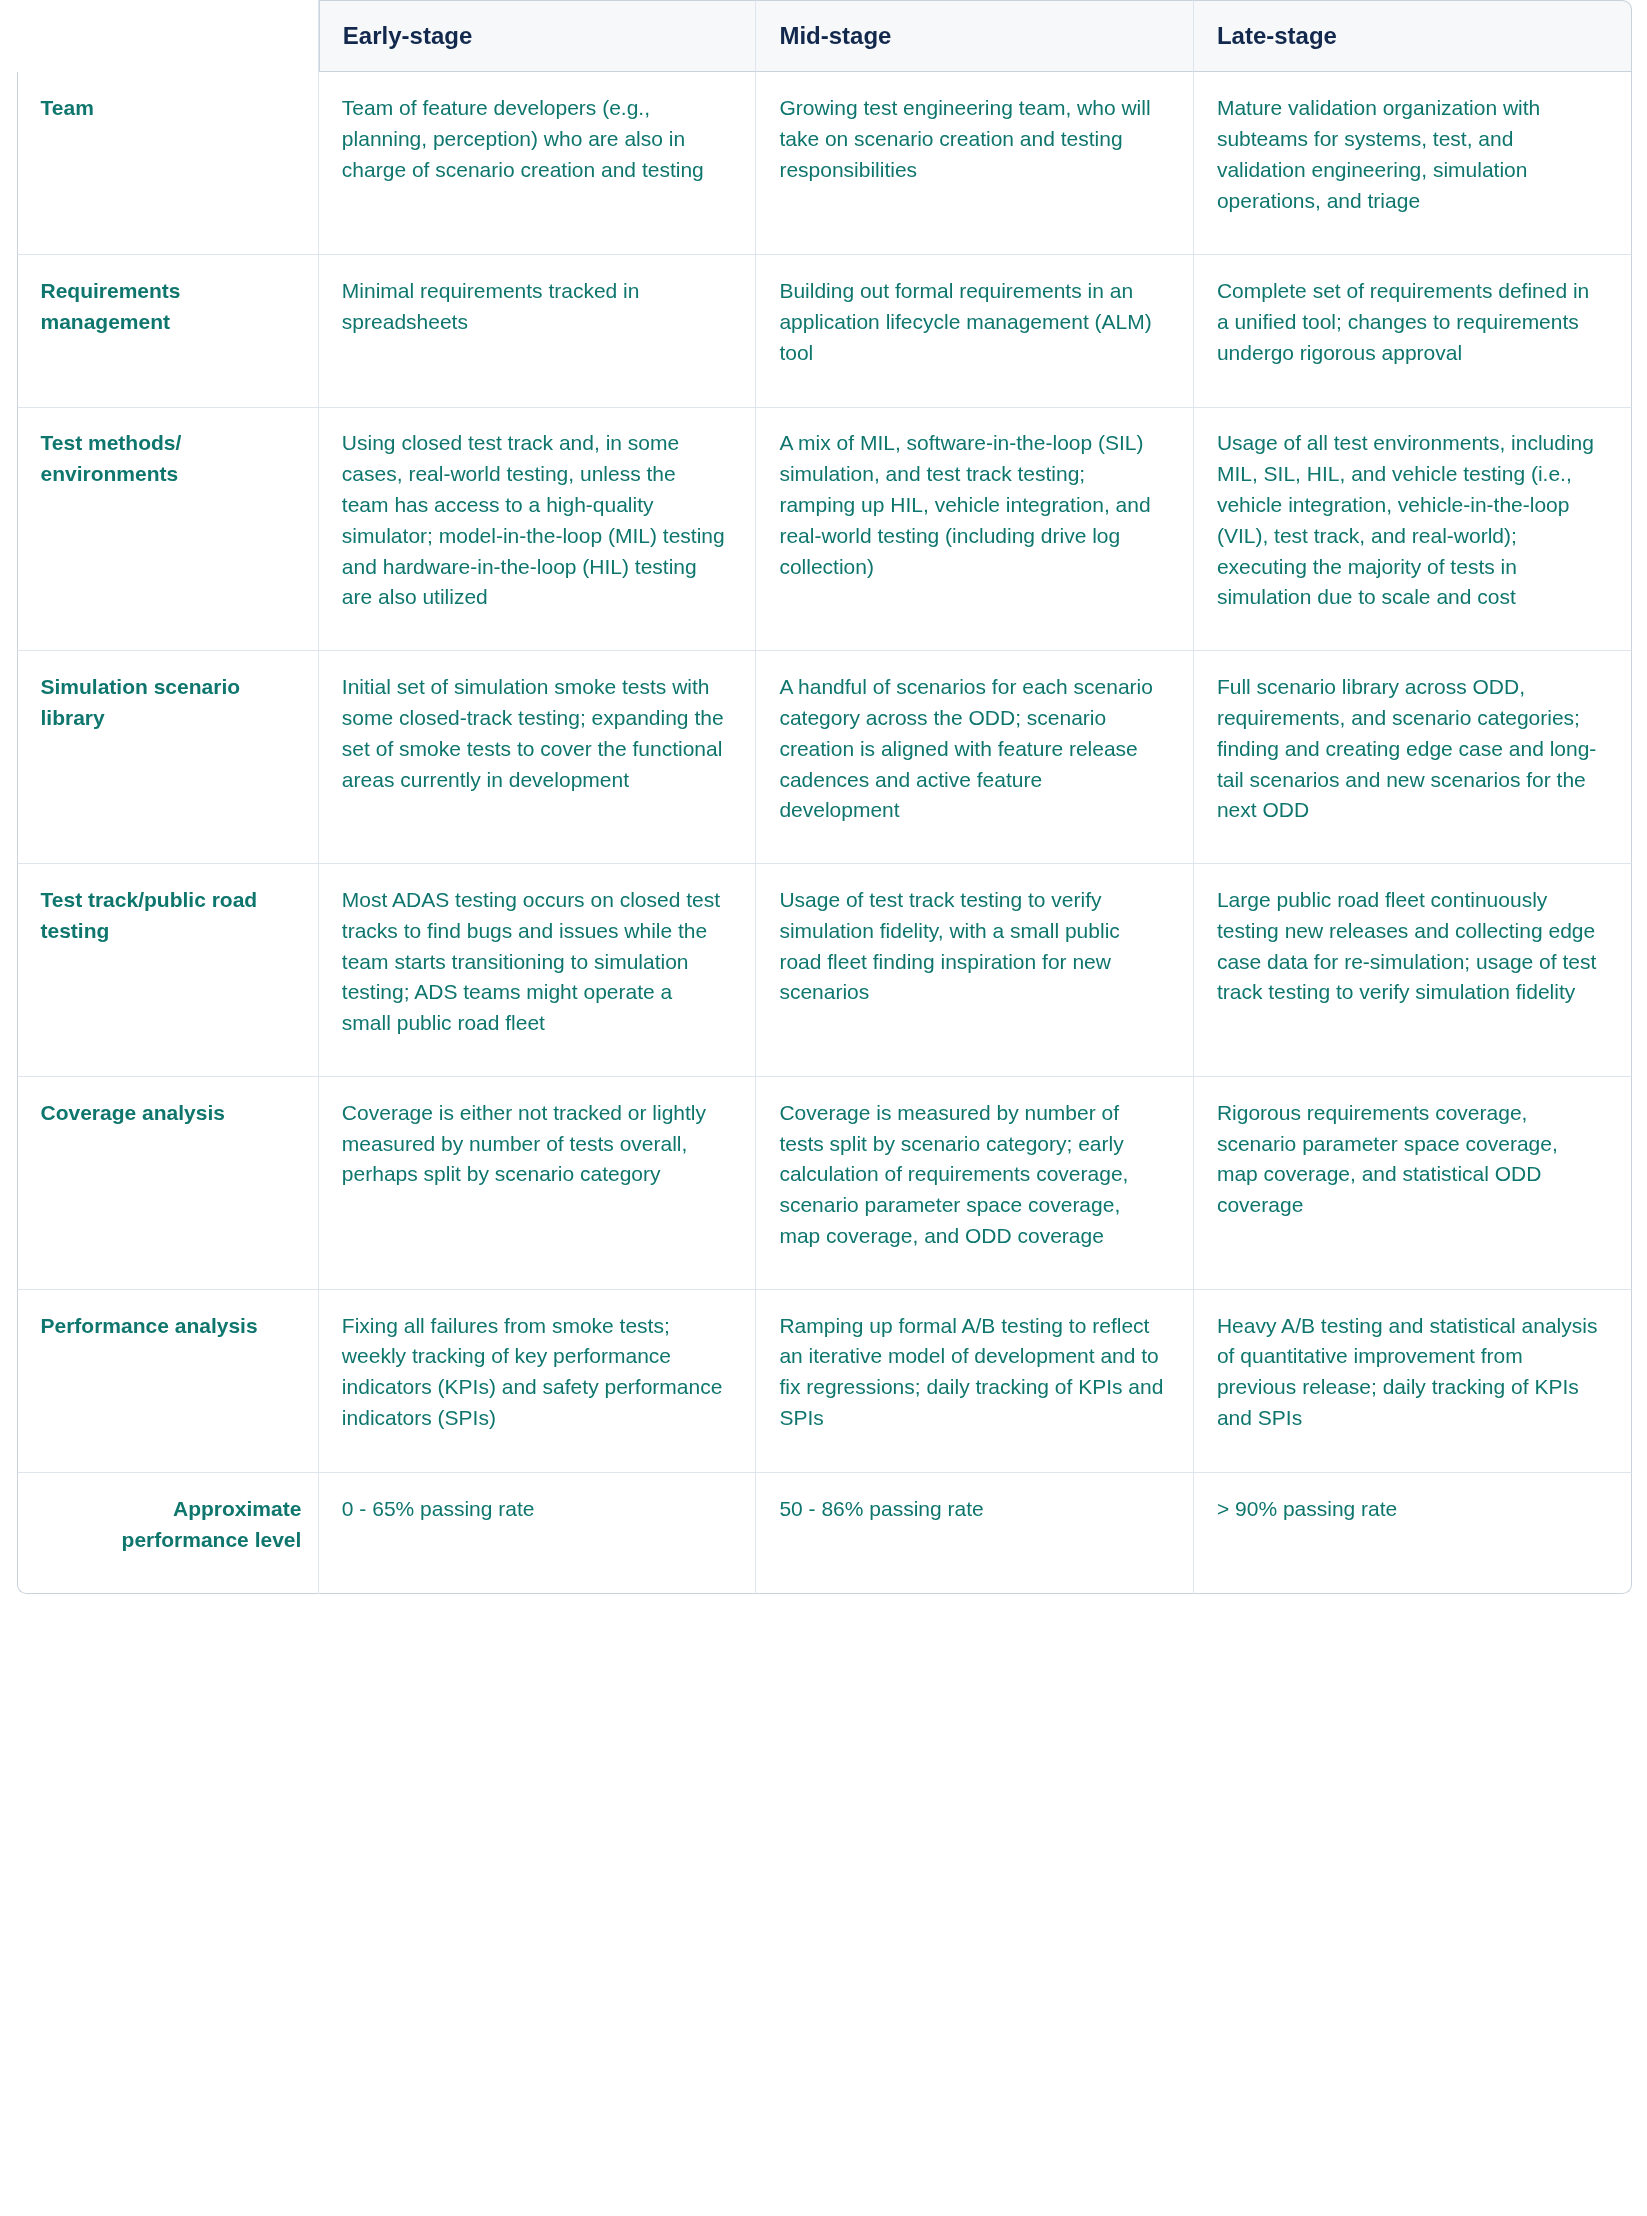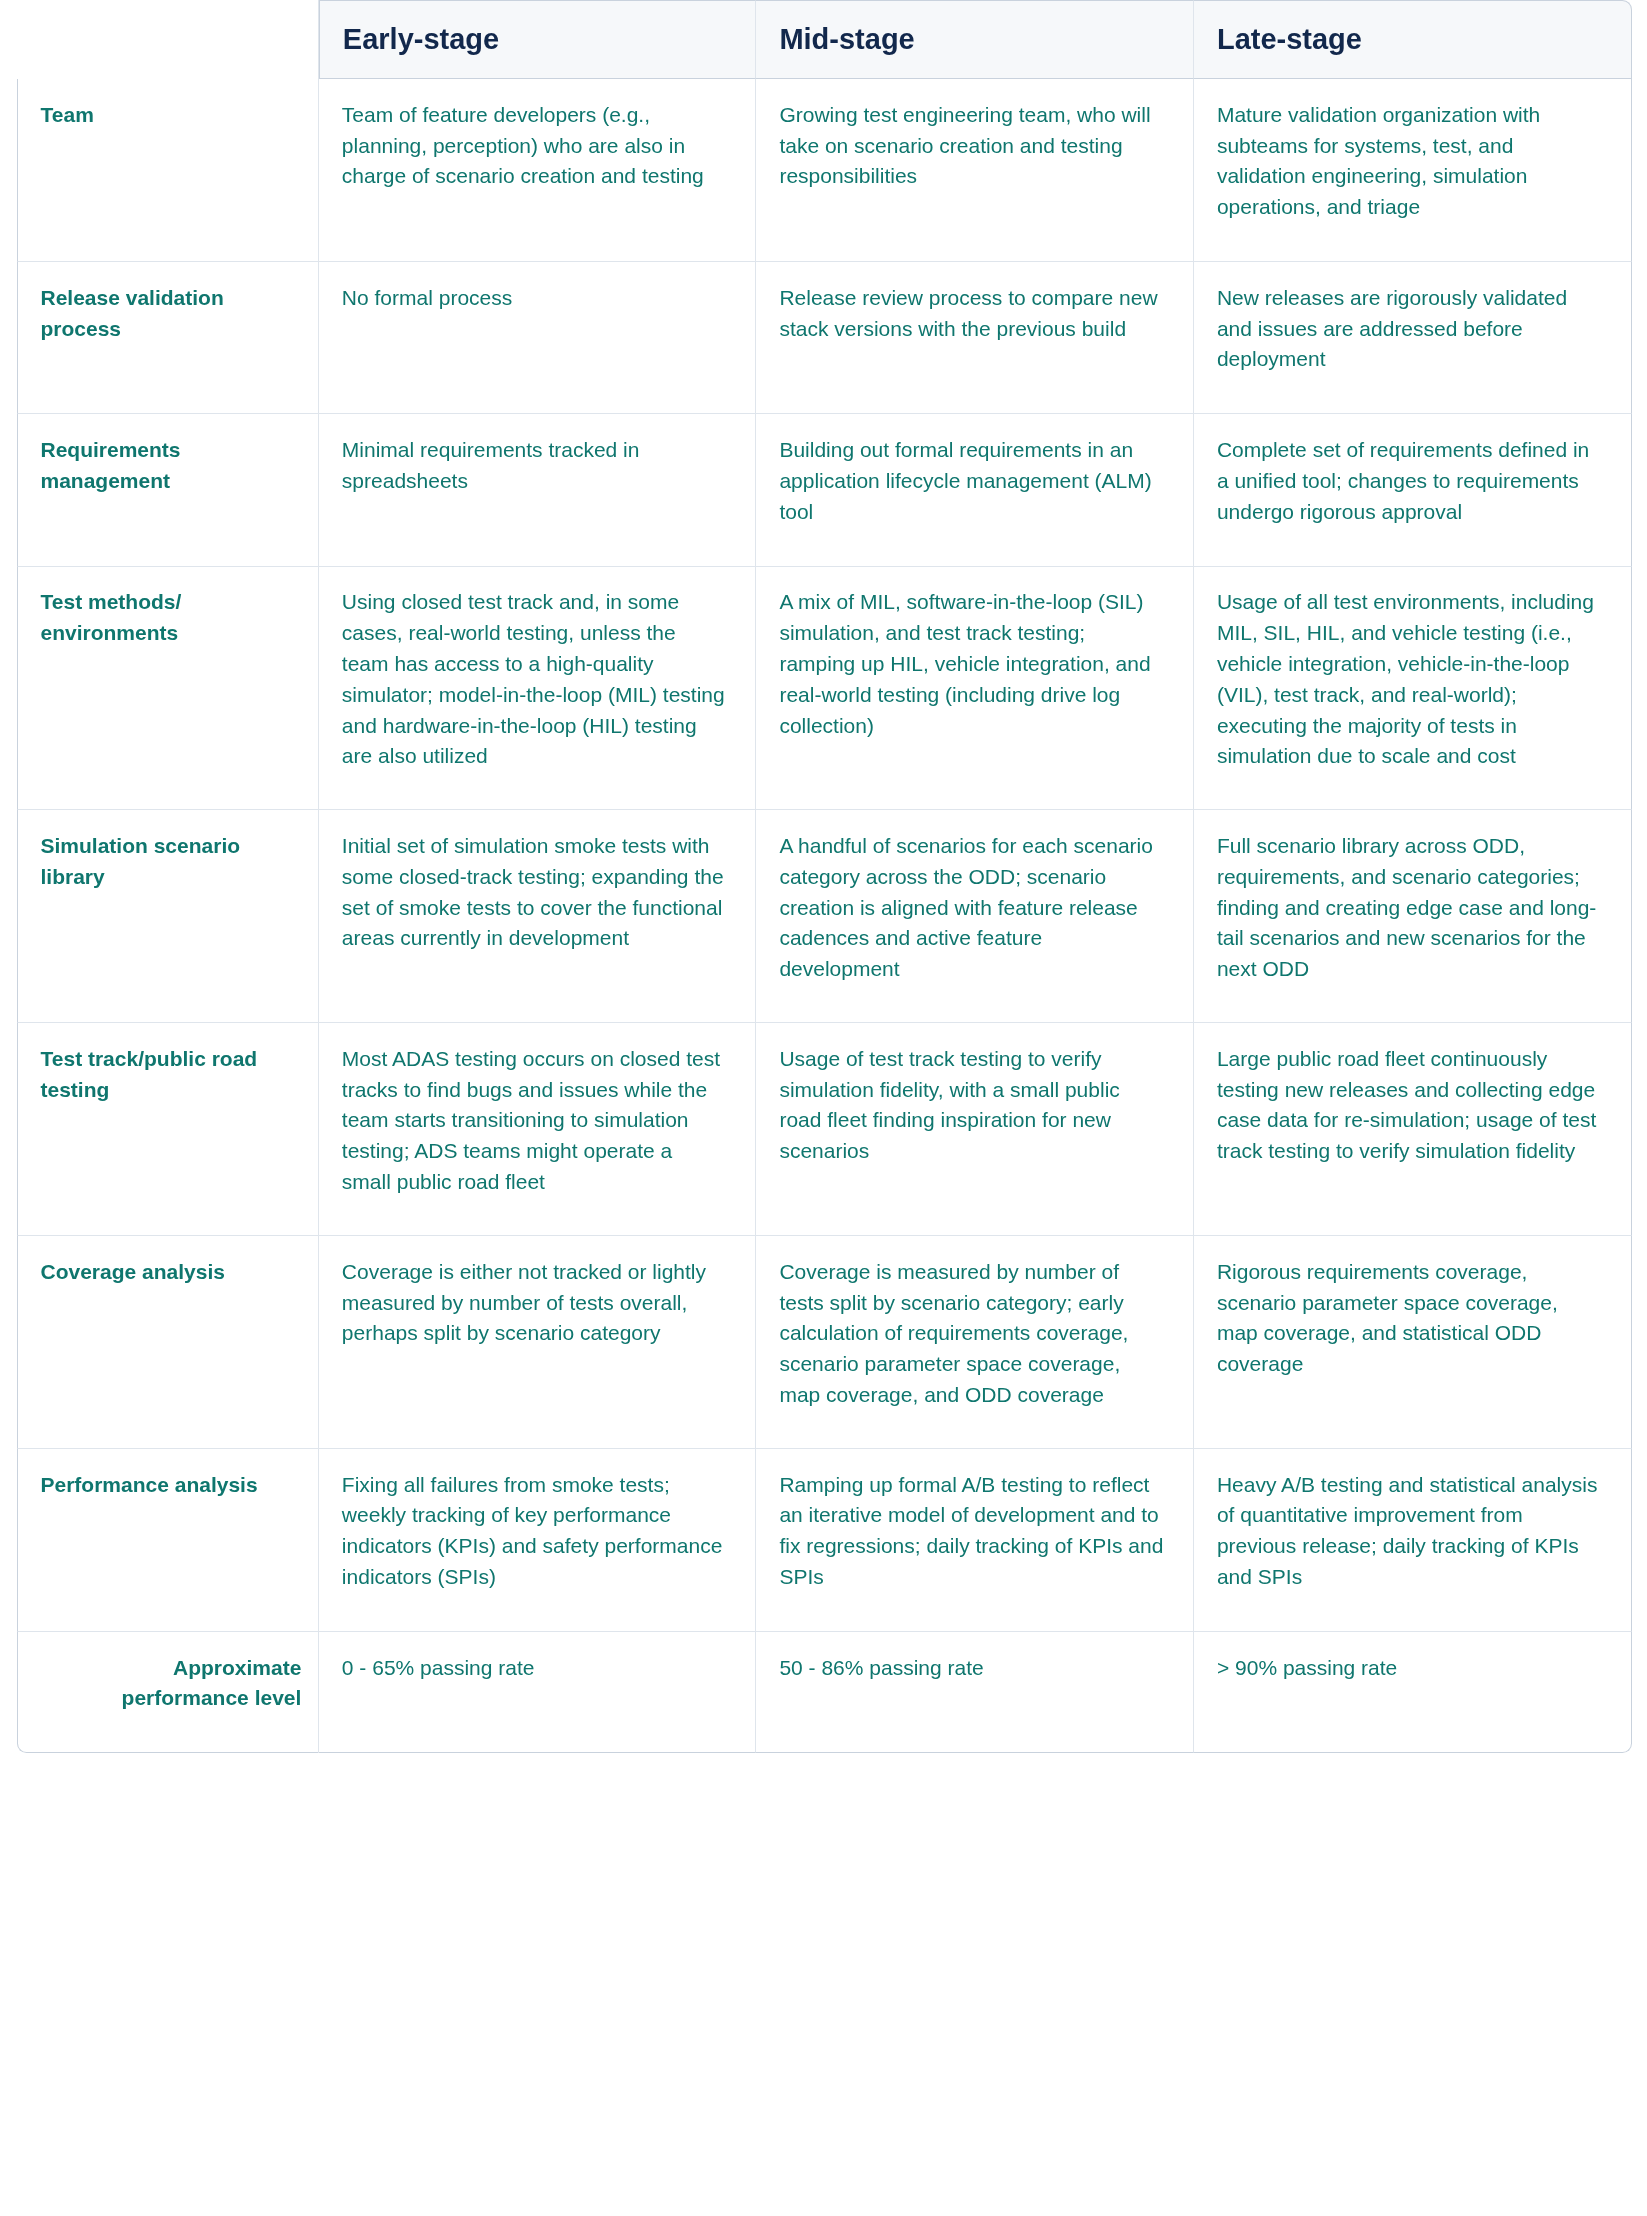--- a/index.html
+++ b/index.html
@@ -30,21 +30,21 @@
     width: 1615px;
     margin: 0 0 0 16.5px;
   }
 
   col.c-label  { width: 302px; }
   col.c-stage  { width: 437px; }
 
   
   thead th {
     background: #f6f8fa;
-    font-size: 29px;
+    font-size: 24px;
     font-weight: bold;
     line-height: 1.35;
     color: #12284c;
     text-align: left;
     vertical-align: middle;
     padding: 19px 25px 19px 23px;
     height: 60px;
     box-sizing: border-box;
     border-top: 1.4px solid #c9d2dd;
     border-bottom: 1.4px solid #c9d2dd;
@@ -123,26 +123,20 @@
 
       <tr class="short">
         <td class="row-label">Team</td>
         <td class="stage-cell">Team of feature developers (e.g., planning, perception) who are also in charge of scenario creation and testing</td>
         <td class="stage-cell">Growing test engineering team, who will take on scenario creation and testing responsibilities</td>
         <td class="stage-cell last-stage">Mature validation organization with subteams for systems, test, and validation engineering, simulation operations, and triage</td>
       </tr>
 
 
 
-      <tr class="short">
-        <td class="row-label">Release validation process</td>
-        <td class="stage-cell">No formal process</td>
-        <td class="stage-cell">Release review process to compare new stack versions with the previous build</td>
-        <td class="stage-cell last-stage">New releases are rigorously validated and issues are addressed before deployment</td>
-      </tr>
 
       <tr class="short">
         <td class="row-label">Requirements management</td>
         <td class="stage-cell">Minimal requirements tracked in spreadsheets</td>
         <td class="stage-cell">Building out formal requirements in an application lifecycle management (ALM) tool</td>
         <td class="stage-cell last-stage">Complete set of requirements defined in a unified tool; changes to requirements undergo rigorous approval</td>
       </tr>
 
       <tr class="tall">
         <td class="row-label">Test methods/ environments</td>

